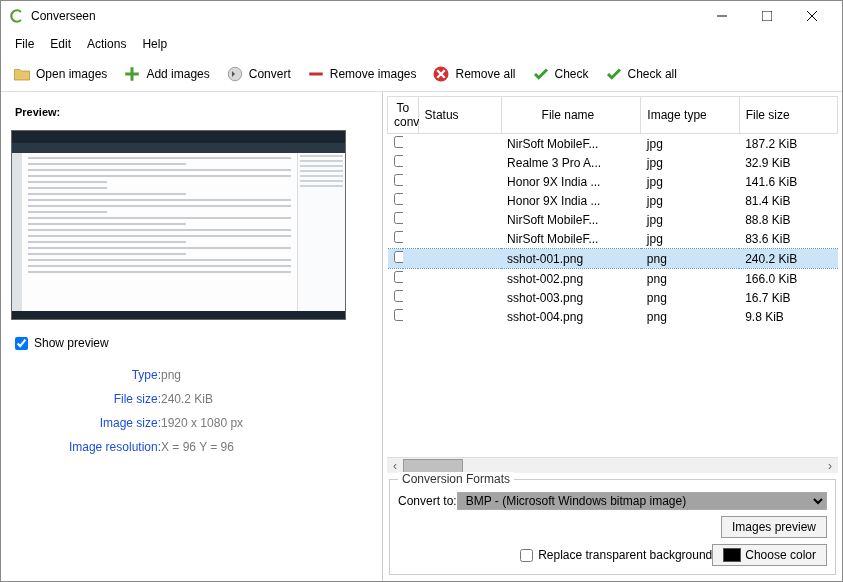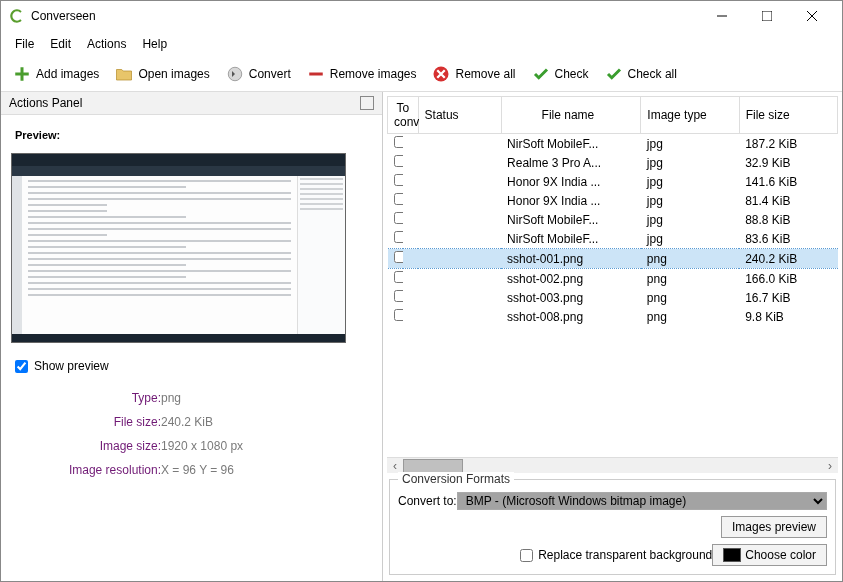--- a/index.html
+++ b/index.html
@@ -47,21 +47,21 @@
 .thumb-line.s { width: 60%; }
 .thumb-line.xs { width: 30%; }
 .thumb-rside { width: 48px; background: #fafbfc; border-left: 1px solid #ddd; padding: 2px; }
 .thumb-rline { height: 2px; background: #d0d3d6; margin-bottom: 3px; }
 .thumb-task { position: absolute; bottom: 0; left: 0; right: 0; height: 8px; background: #1a2530; }
 
 .show-preview { display: flex; align-items: center; gap: 6px; margin: 8px 4px 18px 4px; }
 .show-preview input { width: 13px; height: 13px; }
 
 .info-grid { display: grid; grid-template-columns: 140px 1fr; row-gap: 10px; padding: 0 10px; }
-.info-label { text-align: right; color: #701a75; }
+.info-label { text-align: right; color: #1d4ed8; }
 .info-val { color: #7a7a7a; }
 
 
 .table-wrap { flex: 1; overflow: auto; margin: 4px 4px 0 4px; position: relative; }
 .file-table { width: 100%; border-collapse: collapse; table-layout: fixed; }
 .file-table th { text-align: left; font-weight: normal; padding: 4px 6px; border: 1px solid #ddd; background: #fff; position: sticky; top: 0; }
 .file-table td { padding: 2px 6px; white-space: nowrap; overflow: hidden; text-overflow: ellipsis; }
 .file-table th.chk, .file-table td.chk { width: 28px; text-align: center; }
 .file-table th.status { width: 76px; }
 .file-table th.fname { width: 128px; padding-left: 40px; }
@@ -114,29 +114,29 @@
 <div class="menubar">
   <span>File</span>
   <span>Edit</span>
   <span>Actions</span>
   <span>Help</span>
 </div>
 
 <div class="toolbar">
   <div class="tool-btn">
     <svg viewBox="0 0 24 24">
+        <path fill="#e8c56a" stroke="#b89030" d="M2 6h7l2 2h11v12H2z"></path>
+      </svg>
+    <span>Open images</span>
+  </div>
+  <div class="tool-btn">
+    <svg viewBox="0 0 24 24">
         <path fill="#4a9d2e" d="M10 3h4v7h7v4h-7v7h-4v-7H3v-4h7z"></path>
       </svg>
     <span>Add images</span>
-  </div>
-  <div class="tool-btn">
-    <svg viewBox="0 0 24 24">
-        <path fill="#e8c56a" stroke="#b89030" d="M2 6h7l2 2h11v12H2z"></path>
-      </svg>
-    <span>Open images</span>
   </div>
   <div class="tool-btn">
     <svg viewBox="0 0 24 24">
         <circle cx="12" cy="12" r="9" fill="#d8d8d8" stroke="#888"></circle>
         <path fill="#555" d="M8 8l4 4-4 4z"></path>
       </svg>
     <span>Convert</span>
   </div>
   <div class="tool-btn">
     <svg viewBox="0 0 24 24">
@@ -161,24 +161,20 @@
     <svg viewBox="0 0 24 24">
         <path fill="none" stroke="#3a9d2e" stroke-width="4" d="M4 12l5 5L20 6"></path>
       </svg>
     <span>Check all</span>
   </div>
 </div>
 
 <div class="main">
 
   <div class="left-pane">
-    <div class="panel-hdr">
-      <span>Actions Panel</span>
-      <div class="panel-hdr-btn"></div>
-    </div>
     <div class="preview-area">
       <div class="preview-title">Preview:</div>
       <div class="thumb-wrap">
         <div class="thumb-bar-top"></div>
           <div class="thumb-bar-top2"></div>
         <div class="thumb-body">
           <div class="thumb-side"></div>
           <div class="thumb-main">
             <div class="thumb-line"></div>
               <div class="thumb-line s"></div>
@@ -312,21 +308,21 @@
               <td></td>
               <td></td>
               <td>sshot-003.png</td>
               <td>png</td>
               <td>16.7 KiB</td>
             </tr>
             <tr>
               <td class="chk"><input type="checkbox" style=""></td>
               <td></td>
               <td></td>
-              <td>sshot-008.png</td>
+              <td>sshot-004.png</td>
               <td>png</td>
               <td>9.8 KiB</td>
             </tr>
           </tbody>
       </table>
     </div>
     <div class="hscroll">
       <div class="hscroll-arrow">‹</div>
       <div class="hscroll-track">
           <div class="hscroll-thumb"></div>

